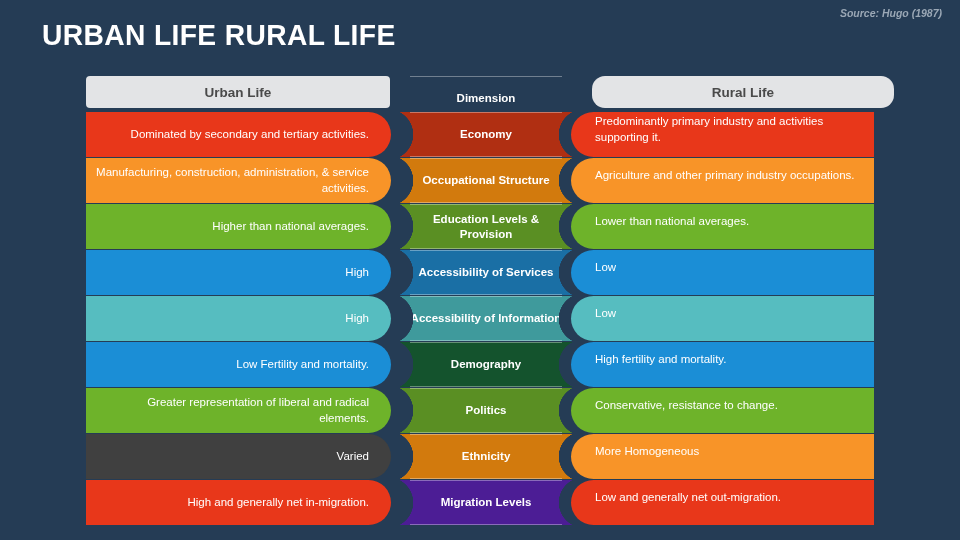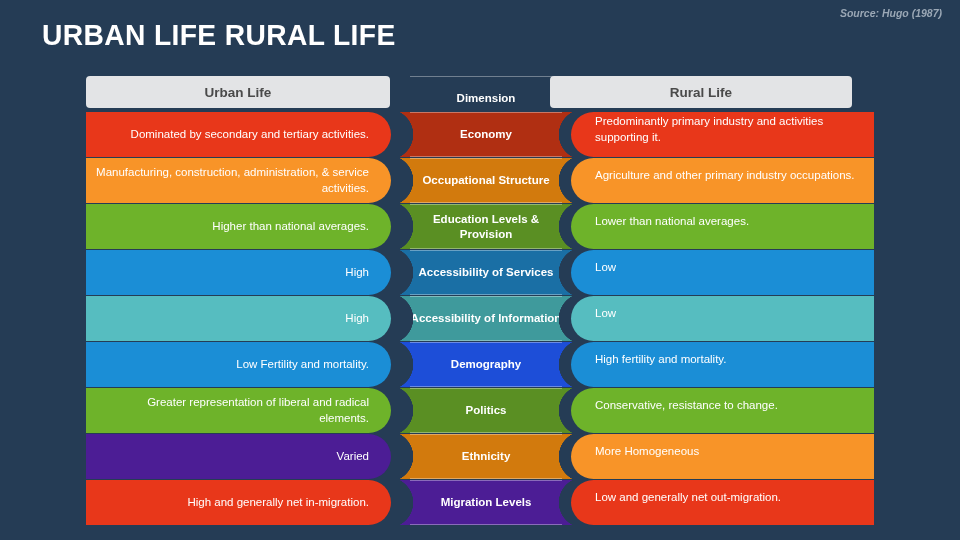--- a/index.html
+++ b/index.html
@@ -32,21 +32,21 @@
   .hdr{
     position:absolute;top:0;height:32px;
     display:flex;align-items:center;justify-content:center;
     font-size:13.5px;font-weight:bold;
     border-radius:4px;box-sizing:border-box;
   }
   .hdr.side{background:#e3e4e6;color:#4a4a4a;}
   .hdr.mid{background:transparent;color:#ffffff;}
   .hdr-left {left:0px;  width:304px;}
   .hdr-mid  {left:306px;width:188px;}
-  .hdr-right{left:464px;width:302px;}
+  .hdr-right{left:506px;width:302px;border-radius:13px;}
 
   .row{position:relative;height:45px;margin-bottom:1px;}
 
   
   .bar{
     position:absolute;top:0;height:45px;box-sizing:border-box;
     display:flex;align-items:center;
     font-size:11.5px;color:#ffffff;line-height:1.35;
   }
   .bar.left{
@@ -122,30 +122,30 @@
           <div class="mid" style="background: rgb(26, 111, 165);">Accessibility of Services</div>
           <div class="bar right" style="background: rgb(27, 142, 214);">Low</div>
         </div>
         <div class="row">
           <div class="bar left" style="background: rgb(86, 189, 192);">High</div>
           <div class="mid" style="background: rgb(63, 154, 156);">Accessibility of Information</div>
           <div class="bar right" style="background: rgb(86, 189, 192);">Low</div>
         </div>
         <div class="row">
           <div class="bar left" style="background: rgb(27, 142, 214);">Low Fertility and mortality.</div>
-          <div class="mid" style="background: #1d4ed8;">Demography</div>
+          <div class="mid" style="background: #14532d;">Demography</div>
           <div class="bar right" style="background: rgb(27, 142, 214);">High fertility and mortality.</div>
         </div>
         <div class="row">
           <div class="bar left" style="background: rgb(110, 179, 42);">Greater representation of liberal and radical elements.</div>
           <div class="mid" style="background: rgb(90, 143, 35);">Politics</div>
           <div class="bar right" style="background: rgb(110, 179, 42);">Conservative, resistance to change.</div>
         </div>
         <div class="row">
-          <div class="bar left" style="background: #4c1d95;">Varied</div>
+          <div class="bar left" style="background: #404040;">Varied</div>
           <div class="mid" style="background: rgb(210, 122, 13);">Ethnicity</div>
           <div class="bar right" style="background: rgb(248, 148, 40);">More Homogeneous</div>
         </div>
         <div class="row">
           <div class="bar left" style="background: rgb(232, 55, 26);">High and generally net in-migration.</div>
           <div class="mid" style="background: #4c1d95;">Migration Levels</div>
           <div class="bar right" style="background: rgb(232, 55, 26);">Low and generally net out-migration.</div>
         </div>
       </div>
 

